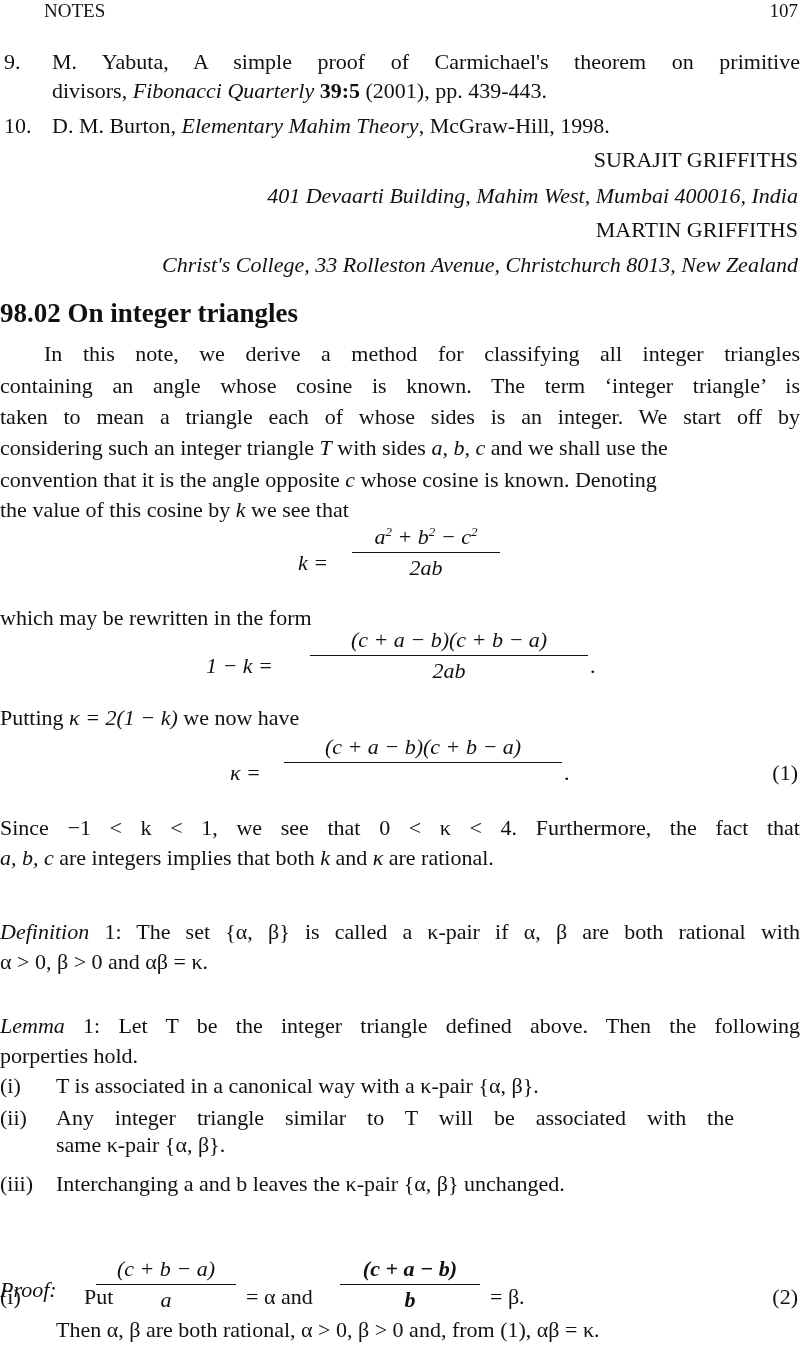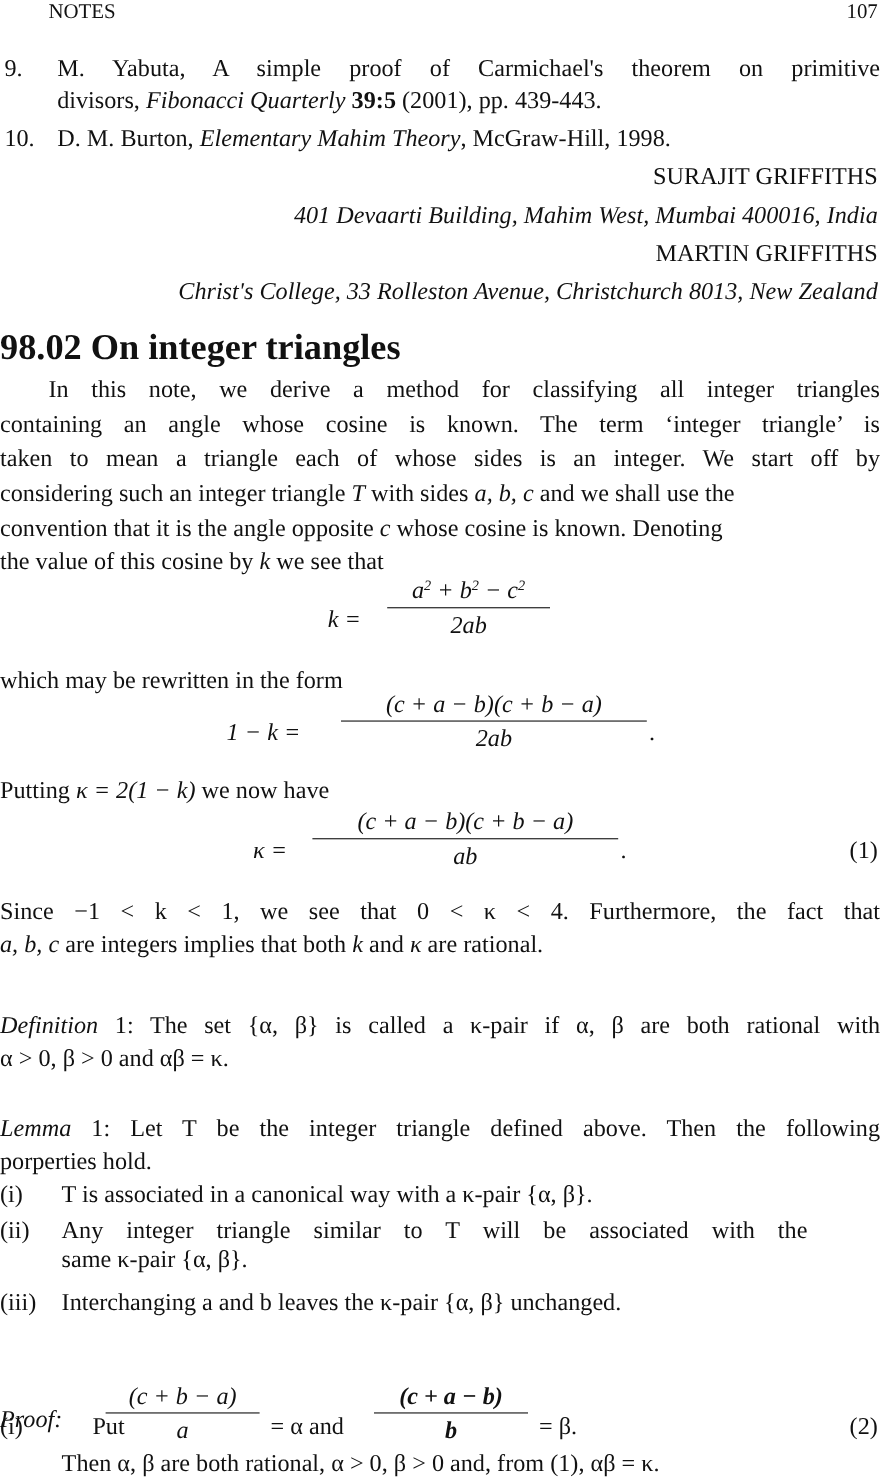--- a/index.html
+++ b/index.html
@@ -10,21 +10,21 @@
     }
     .abs { position: absolute; white-space: nowrap; }
     .line { position: absolute; left: 0; width: 800px; white-space: nowrap; line-height: 28px; }
     .just { text-align: justify; text-align-last: justify; }
     .right { text-align: right; }
     i, .it { font-style: italic; }
     b { font-weight: bold; }
     .runhead { font-size: 19px; top: 0; margin-left: 44px; }
     .refnum { position: absolute; left: 4px; }
     .reftext { position: absolute; left: 52px; right: 0; }
-    .title { font-size: 33px; font-weight: bold; left: 0; top: 298px; }
+    .title { font-size: 27px; font-weight: bold; left: 0; top: 298px; }
     .frac { position: absolute; display: inline-block; text-align: center; }
     .frac .num { display: block; padding: 0 4px 2px 4px; border-bottom: 1.5px solid #111; font-style: italic; }
     .frac .den { display: block; padding-top: 2px; font-style: italic; }
     .eqlhs { position: absolute; font-style: italic; }
     .eqno { position: absolute; right: 2px; }
     .item-label { position: absolute; left: 0; }
     .item-text { position: absolute; left: 56px; right: 0; }
     sup { font-size: 13px; vertical-align: 8px; line-height: 0; }
   </style>
 </head>
@@ -96,21 +96,20 @@
 </div>
 
 <div class="line" style="top:704px;">
   <span>Putting </span><i>κ  =  2(1 − k)</i><span> we now have</span>
 </div>
 
 <div>
   <span class="eqlhs" style="left:230px; top:760px;">κ  =</span>
   <span class="frac" style="left:284px; top:734px; width:278px;">
     <span class="num">(c + a − b)(c + b − a)</span>
-    <span class="den">ab</span>
   </span>
   <span class="abs" style="left:564px; top:760px;">.</span>
   <span class="eqno" style="top:760px;">(1)</span>
 </div>
 
 <div class="line just" style="top:814px;">Since −1  &lt;  k  &lt;  1, we see that 0  &lt;  κ  &lt;  4.  Furthermore, the fact that</div>
 <div class="line" style="top:844px;">
   <i>a, b, c</i><span> are integers implies that both </span><i>k</i><span> and </span><i>κ</i><span> are rational.</span>
 </div>
 

